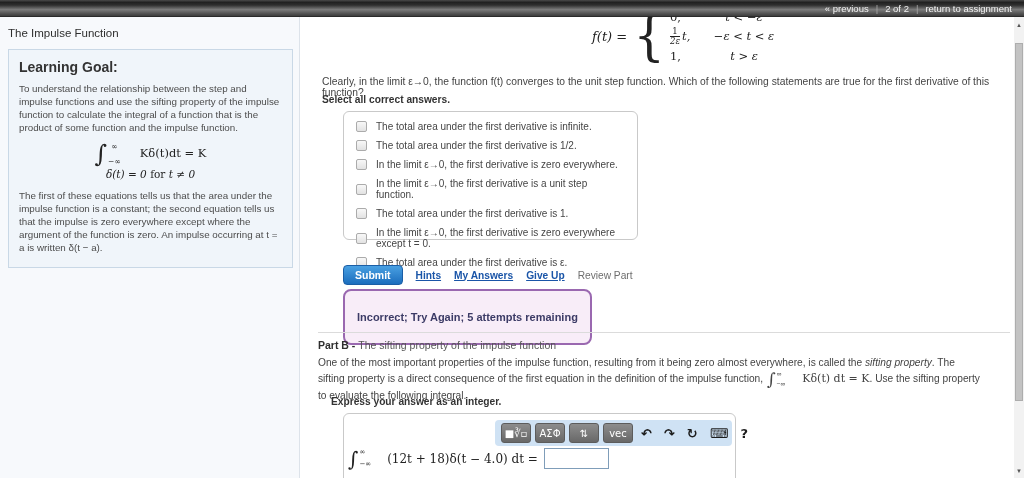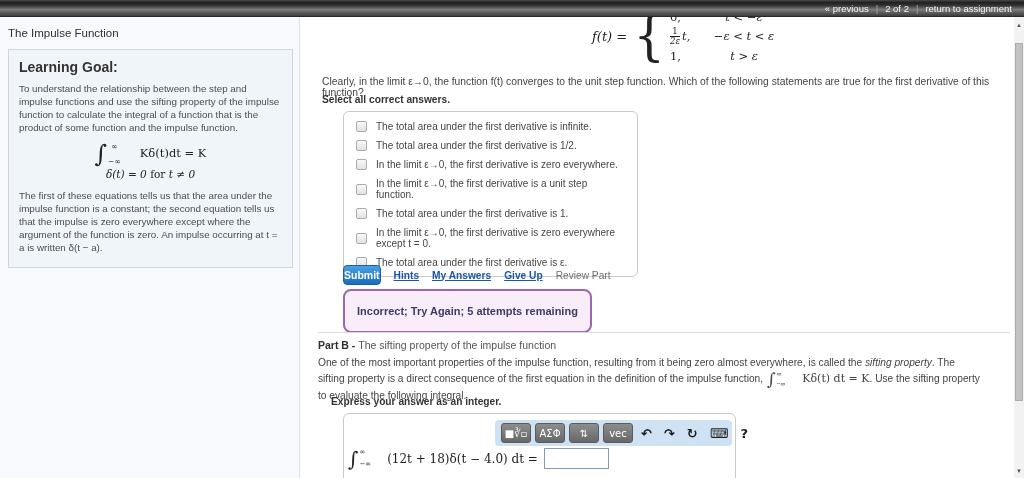--- a/index.html
+++ b/index.html
@@ -48,35 +48,35 @@
   .pw-val { width:34px; font-style:normal; display:flex; align-items:center; }
   .pw-cond { width:80px; text-align:center; font-style:italic; }
   .frac { display:inline-block; text-align:center; font-size:8.5px; line-height:1.05; vertical-align:middle; margin-right:2px; }
   .frac .num { display:block; border-bottom:1px solid #222; padding:0 2px; }
   .frac .den { display:block; font-style:italic; }
   .pw-t { font-style:italic; }
 
   
   .question { position:absolute; left:322px; top:76px; width:692px; font-size:10.3px; color:#444; }
   .select-label { position:absolute; left:322px; top:94px; font-size:10.2px; font-weight:bold; color:#333; }
-  .answer-box { position:absolute; left:343px; top:111px; width:295px; height:166px;
+  .answer-box { position:absolute; left:343px; top:111px; width:295px; height:129px;
     border:1px solid #c9c9c9; border-radius:6px; background:#fff; padding:5px 0; }
   .opt-row { display:flex; align-items:center; padding:4px 12px; font-size:10px; color:#454545; }
   .cbx { width:11px; height:11px; min-width:11px; border:1px solid #ababab; border-radius:2px;
     background:linear-gradient(180deg,#f8f8f8,#e2e2e2); margin-right:9px; cursor:pointer; }
 
   .submit-row { position:absolute; left:343px; top:265px; display:flex; align-items:center; gap:13px; }
   .submit-btn { background:linear-gradient(180deg,#49a0e2,#1b6dbd); border:1px solid #1a5ea6;
-    border-radius:4px; color:#fff; font-weight:bold; font-size:10.5px; padding:3px 0; cursor:pointer;
+    border-radius:4px; color:#fff; font-weight:bold; font-size:10.5px; padding:3px 11px; cursor:pointer;
     font-family:"Liberation Sans", sans-serif; }
   .plink { font-size:10.2px; font-weight:bold; color:#1a55a8; text-decoration:underline; cursor:pointer; }
   .gray-label { font-size:10.2px; color:#6e6e6e; }
 
   .feedback { position:absolute; left:343px; top:289px; background:#f8edf8; border:2px solid #9a68b0;
-    border-radius:8px; padding:14px 12px; font-size:11px; font-weight:bold; color:#3c3b66; white-space:nowrap; }
+    border-radius:8px; padding:20px 12px; font-size:11px; font-weight:bold; color:#3c3b66; white-space:nowrap; }
 
   .divider { position:absolute; left:318px; top:332px; width:692px; height:1px; background:#dbdbdb; }
 
   
   .partb-head { position:absolute; left:318px; top:339px; font-size:10.5px; color:#555; }
   .partb-head .pb-label { font-weight:bold; color:#2e2e2e; }
   .partb-p { position:absolute; left:318px; top:355px; width:662px; font-size:10.2px; color:#444; line-height:1.5; }
   .partb-p .intg { margin:0 1px; }
   .partb-p .eq-body { font-size:11px; }
   .express { position:absolute; left:331px; top:396px; font-size:10.2px; font-weight:bold; color:#333; }

